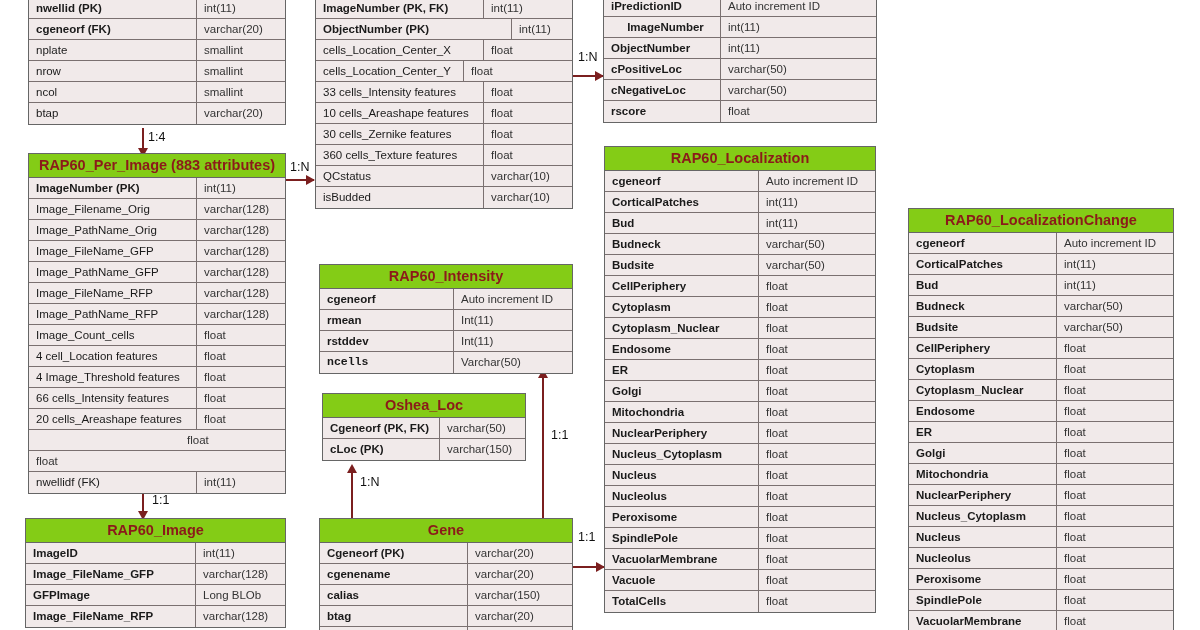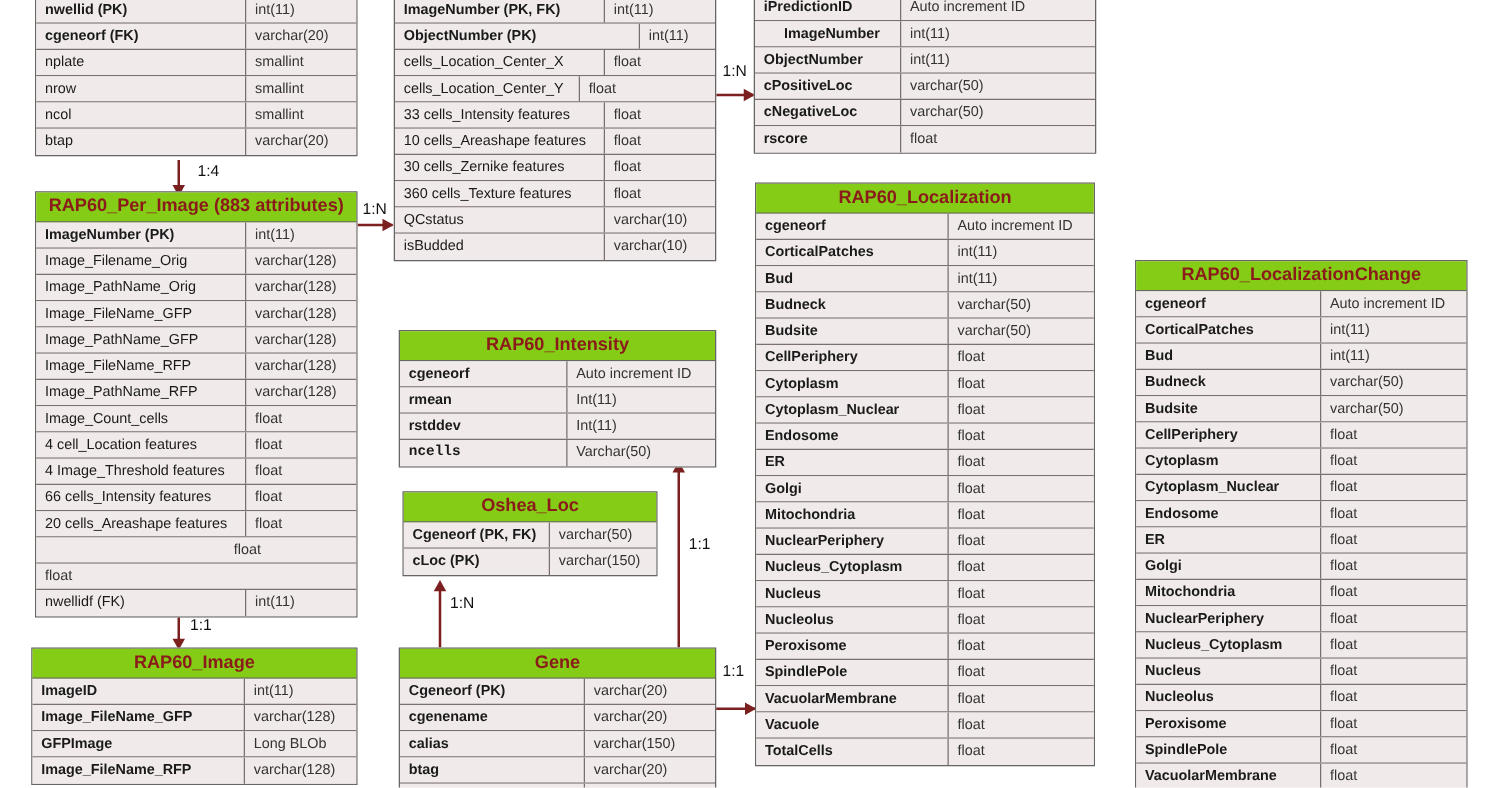--- a/index.html
+++ b/index.html
@@ -110,21 +110,21 @@
     white-space: nowrap;
   }
 </style>
 </head>
 <body>
 
 <div id="canvas">
 
   <div class="conn v" style="left:142px; top:128px; height:22px;"></div>
   <div class="arrow down" style="left:138px; top:148px;"></div>
-  <div class="card" style="left:156px; top:130px;">1:4</div>
+  <div class="card" style="left:146px; top:130px;">1:4</div>
 
   <div class="conn h" style="left:286px; top:179px; width:28px;"></div>
   <div class="arrow right" style="left:306px; top:175px;"></div>
   <div class="card" style="left:288px; top:160px;">1:N</div>
 
   <div class="conn v" style="left:142px; top:491px; height:22px;"></div>
   <div class="arrow down" style="left:138px; top:511px;"></div>
   <div class="card" style="left:150px; top:493px;">1:1</div>
 
   <div class="conn h" style="left:573px; top:75px; width:30px;"></div>

